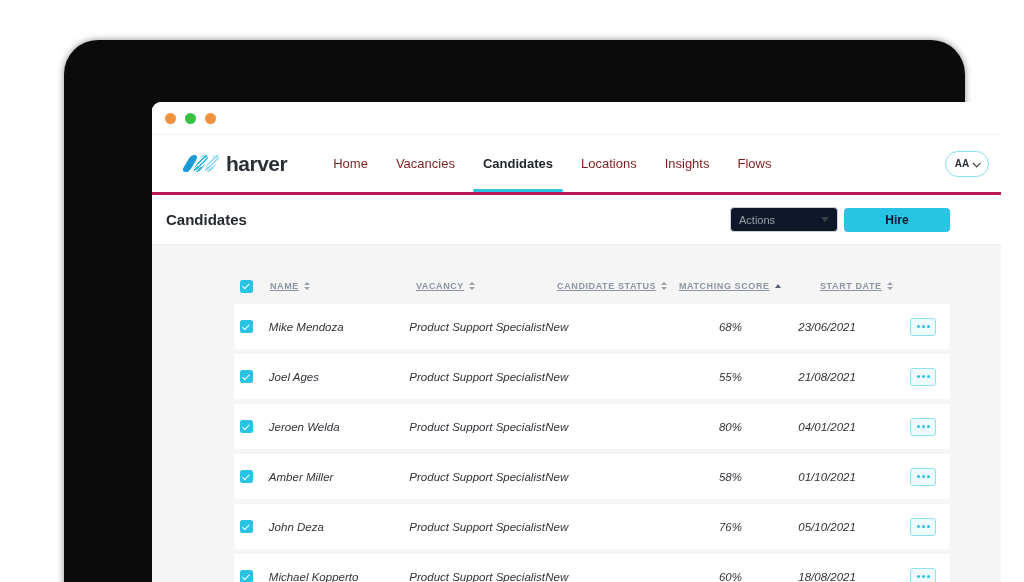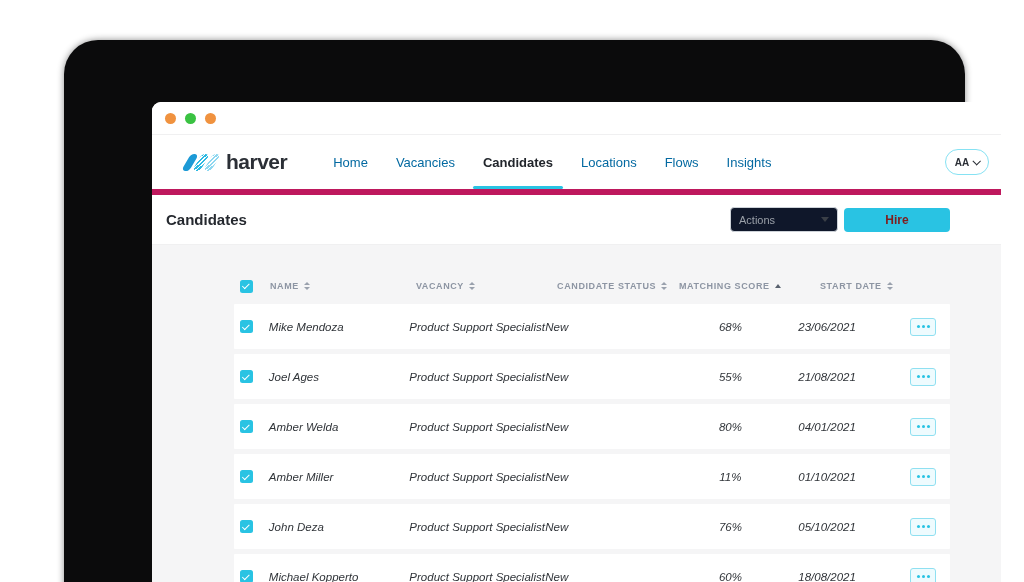--- a/index.html
+++ b/index.html
@@ -19,32 +19,32 @@
 
   
   .chrome-bar { height:33px; flex:0 0 33px; display:flex; align-items:center;
                 padding-left:13px; border-bottom:1px solid #f0f0f1; background:#fff; }
   .traffic { width:11px; height:11px; border-radius:50%; margin-right:9px; }
   .t-orange { background:#f0923f; }
   .t-green  { background:#3ac242; }
 
   
   .nav-bar { height:60px; flex:0 0 60px; display:flex; align-items:center;
-             padding:0 10px 0 34px; border-bottom:6px solid #be185d; background:#fff; }
+             padding:0 10px 0 34px; border-bottom:3px solid #be185d; background:#fff; }
   .logo { display:flex; align-items:center; margin-right:32px; }
   .logo-leaves { display:flex; align-items:center; margin-right:7px; }
   .leaf { width:8px; height:17px; border-radius:8px; transform:skewX(-26deg) rotate(6deg);
           margin-right:3px; }
   .leaf1 { background:#1d9ad6; }
   .leaf2 { background:repeating-linear-gradient(115deg,#2bb9e2 0 2px,#ffffff 2px 3.5px); }
   .leaf3 { background:repeating-linear-gradient(115deg,#8ed7f0 0 2px,#ffffff 2px 3.5px); }
   .wordmark { font-size:21px; font-weight:bold; color:#2b2f36; letter-spacing:-0.5px; }
   .nav-items { display:flex; align-items:center; height:100%; }
   .nav-item { position:relative; height:100%; display:flex; align-items:center;
-              padding:0 14px; font-size:13px; color:#0369a1; cursor:pointer; }
+              padding:0 14px; font-size:13px; color:#7f1d1d; cursor:pointer; }
   .nav-item.active { font-weight:bold; color:#22262c; }
   .nav-item.active::after { content:""; position:absolute; left:4px; right:4px; bottom:0;
                             height:3px; background:#29c3e3; border-radius:2px; }
   .nav-spacer { flex:1; }
   .account-pill { display:flex; align-items:center; justify-content:center; gap:4px;
                   width:44px; height:26px; border:1.5px solid #86e2f3; border-radius:14px;
                   background:#fff; font-size:10px; font-weight:bold; color:#2b2f36;
                   margin-right:2px; cursor:pointer; }
   .chev-down { width:6px; height:6px; border-right:1.5px solid #2b2f36;
                border-bottom:1.5px solid #2b2f36; transform:rotate(45deg) translateY(-1px); }
@@ -54,41 +54,41 @@
                  padding:0 51px 0 14px; border-bottom:1px solid #f0f0f1; background:#fff; }
   .page-title { font-size:15px; font-weight:bold; color:#25292f; }
   .ph-spacer { flex:1; }
   .actions-select { width:108px; height:25px; border:1px solid #cdd2d8; border-radius:4px;
                     background:#0f172a; display:flex; align-items:center; padding:0 8px;
                     font-size:11px; color:#9aa0a8; margin-right:6px; cursor:pointer; }
   .actions-select .sel-spacer { flex:1; }
   .caret-down { width:0; height:0; border-left:4px solid transparent;
                 border-right:4px solid transparent; border-top:5px solid #3a3f47; }
   .hire-btn { width:106px; height:24px; background:#29c3e3; border:none; border-radius:4px;
-              color:#7f1d1d; font-size:12px; font-weight:bold; cursor:pointer;
+              color:#0f172a; font-size:12px; font-weight:bold; cursor:pointer;
               font-family:"Liberation Sans",sans-serif; }
 
   
   .content { flex:1; background:#f5f5f6; padding:28px 51px 0 82px; overflow:hidden; }
 
   .thead { display:flex; align-items:center; height:26px; margin-bottom:5px; }
   .trow  { display:flex; align-items:center; height:45px; background:#fff;
            margin-bottom:5px; border-radius:1px;font-style:italic; }
 
   .cell { font-size:11.5px; color:#2f3338; }
   .c-check   { width:37px; padding-left:6px; display:flex; align-items:center; }
   .c-name    { width:151px; }
   .c-vacancy { width:146px; }
   .c-status  { width:126px; }
   .c-score   { width:146px; text-align:center; }
   .c-date    { width:120px; }
   .c-action  { flex:1; display:flex; justify-content:flex-end; padding-right:14px; }
 
   .th { font-size:9px; font-weight:bold; letter-spacing:0.6px; color:#8d95a3;
-        display:flex; align-items:center; gap:5px; text-transform:uppercase; }
+        display:flex; align-items:center; gap:5px; text-transform:uppercase;text-decoration:underline; }
   .c-score.th-wrap { display:flex; justify-content:flex-start; }
 
   .checkbox { width:13px; height:13px; background:#29c3e3; border-radius:2.5px;
               display:inline-flex; align-items:center; justify-content:center; cursor:pointer; }
   .check-icon { width:7px; height:4px; border-left:1.5px solid #fff;
                 border-bottom:1.5px solid #fff; transform:rotate(-45deg) translate(0,-1px); }
 
   .sort-both { display:inline-flex; flex-direction:column; gap:2px; }
   .sort-both i { display:block; width:0; height:0;
                  border-left:3px solid transparent; border-right:3px solid transparent; }
@@ -133,24 +133,24 @@
           <div class="nav-item">
               <span>Vacancies</span>
             </div>
           <div class="nav-item active">
               <span>Candidates</span>
             </div>
           <div class="nav-item">
               <span>Locations</span>
             </div>
           <div class="nav-item">
+              <span>Insights</span>
+            </div>
+          <div class="nav-item">
               <span>Flows</span>
-            </div>
-          <div class="nav-item">
-              <span>Insights</span>
             </div>
         </div>
         <div class="nav-spacer"></div>
         <div class="account-pill">
           <span>AA</span>
           <span class="chev-down"></span>
         </div>
       </div>
 
       <div class="page-header">
@@ -242,42 +242,42 @@
               </button>
             </div>
         </div>
 
         <div class="trow">
           <div class="cell c-check">
               <span class="checkbox">
                 <span class="check-icon"></span>
               </span>
             </div>
-          <div class="cell c-name">Amber Welda</div>
+          <div class="cell c-name">Jeroen Welda</div>
           <div class="cell c-vacancy">Product Support Specialist</div>
           <div class="cell c-status">New</div>
           <div class="cell c-score">80%</div>
           <div class="cell c-date">04/01/2021</div>
           <div class="cell c-action">
               <button class="more-btn">
                 <span class="dots-icon"></span>
               </button>
             </div>
         </div>
 
         <div class="trow">
           <div class="cell c-check">
               <span class="checkbox">
                 <span class="check-icon"></span>
               </span>
             </div>
           <div class="cell c-name">Amber Miller</div>
           <div class="cell c-vacancy">Product Support Specialist</div>
           <div class="cell c-status">New</div>
-          <div class="cell c-score">11%</div>
+          <div class="cell c-score">58%</div>
           <div class="cell c-date">01/10/2021</div>
           <div class="cell c-action">
               <button class="more-btn">
                 <span class="dots-icon"></span>
               </button>
             </div>
         </div>
 
         <div class="trow">
           <div class="cell c-check">

